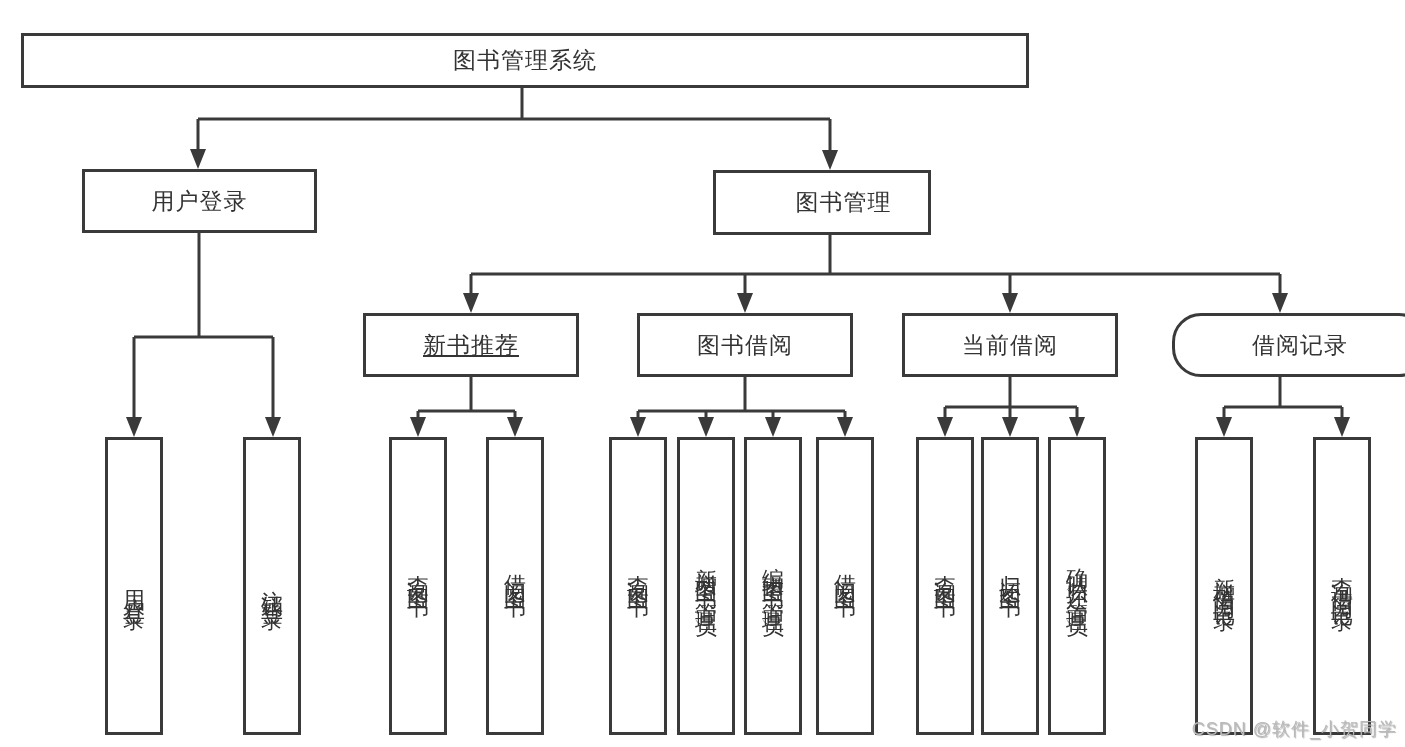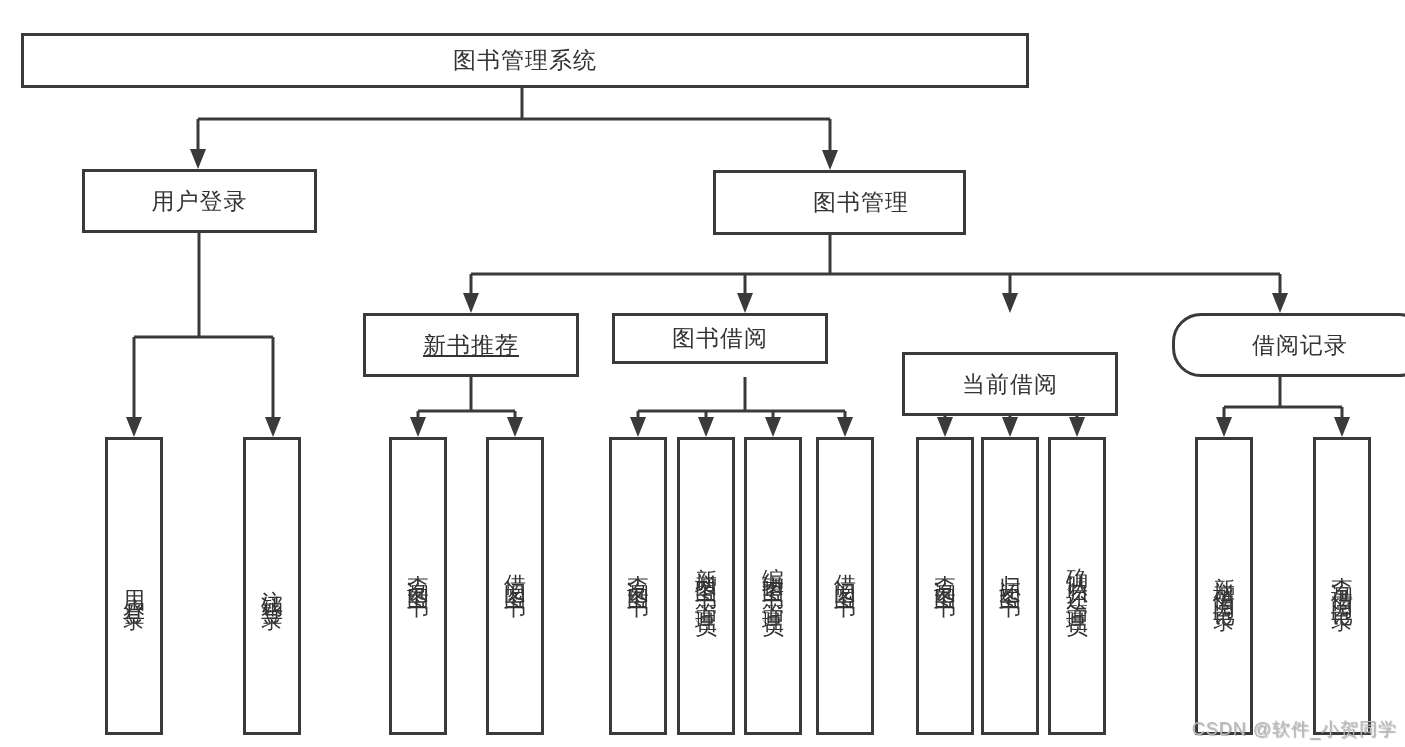--- a/index.html
+++ b/index.html
@@ -96,31 +96,31 @@
     </g>
   </svg>
 
   <div class="node h-node" style="left:21px; top:13px; width:1008px; height:55px;margin-top:20px;">
     <span>图书管理系统</span>
   </div>
 
   <div class="node h-node" style="left:82px; top:169px; width:235px; height:64px;">
     <span>用户登录</span>
   </div>
-  <div class="node h-node" style="left:713px; top:170px; width:253px; height:65px;padding-left:43px;">
+  <div class="node h-node" style="left:713px; top:170px; width:218px; height:65px;padding-left:43px;">
     <span>图书管理</span>
   </div>
 
   <div class="node h-node" style="left:363px; top:313px; width:216px; height:64px;text-decoration:underline;">
     <span>新书推荐</span>
   </div>
-  <div class="node h-node" style="left:612px; top:313px; width:216px; height:51px;">
+  <div class="node h-node" style="left:637px; top:313px; width:216px; height:64px;">
     <span>图书借阅</span>
   </div>
-  <div class="node h-node" style="left:902px; top:313px; width:216px; height:64px;margin-top:39px;">
+  <div class="node h-node" style="left:902px; top:313px; width:216px; height:64px;">
     <span>当前借阅</span>
   </div>
   <div class="node h-node" style="left:1172px; top:313px; width:256px; height:64px;border-radius:29px;">
     <span>借阅记录</span>
   </div>
 
   <div class="node leaf" style="left:105px;">
     <span class="v-text">用户登录</span>
   </div>
   <div class="node leaf" style="left:243px;">

